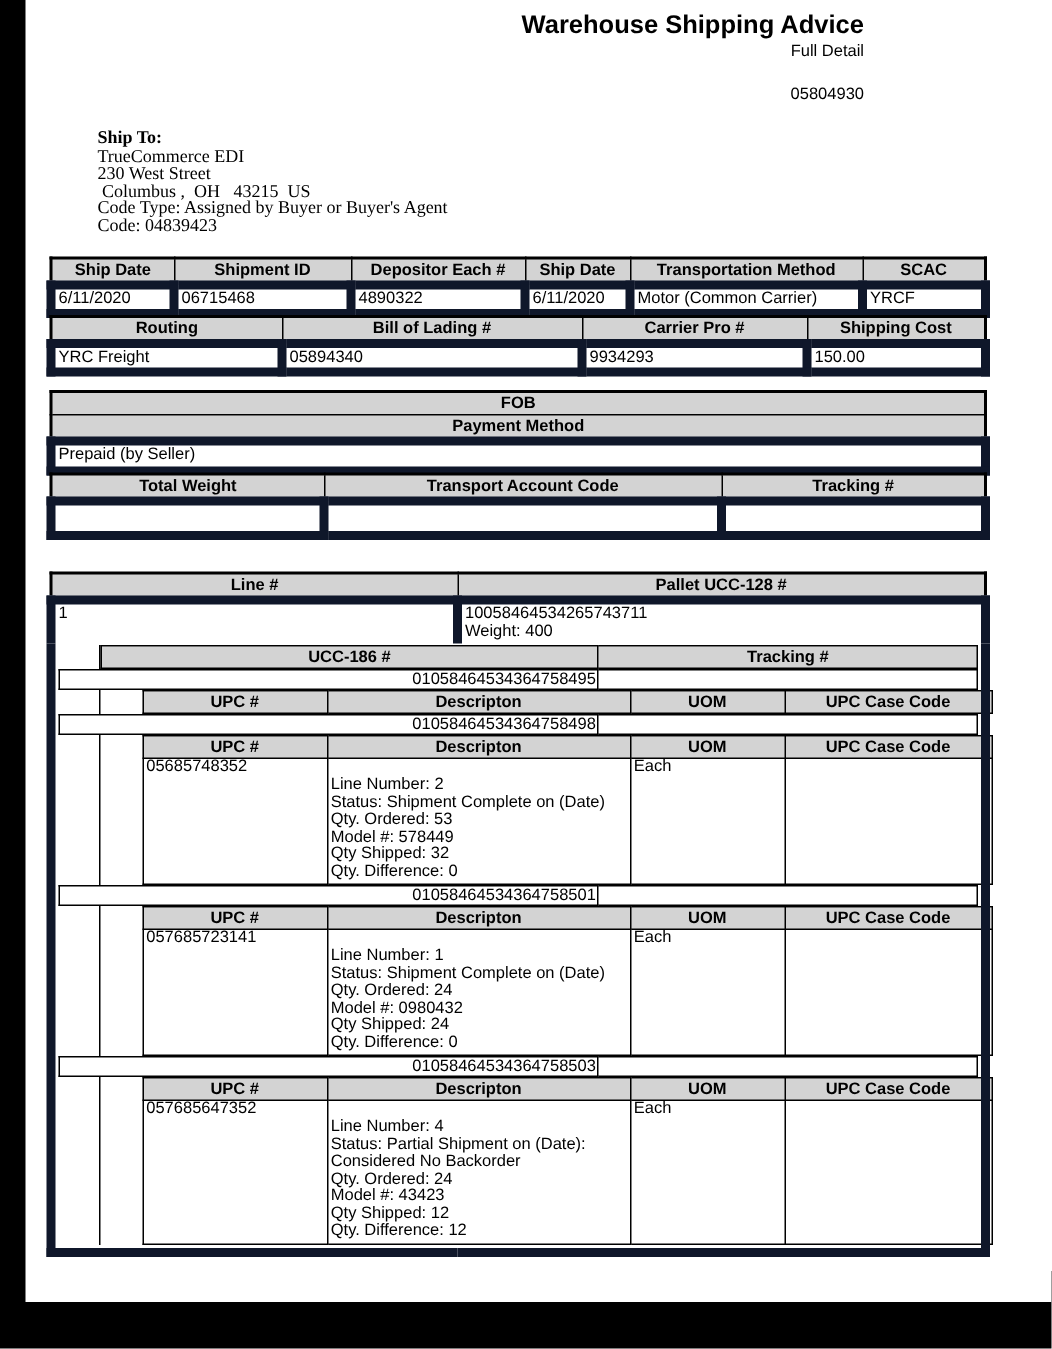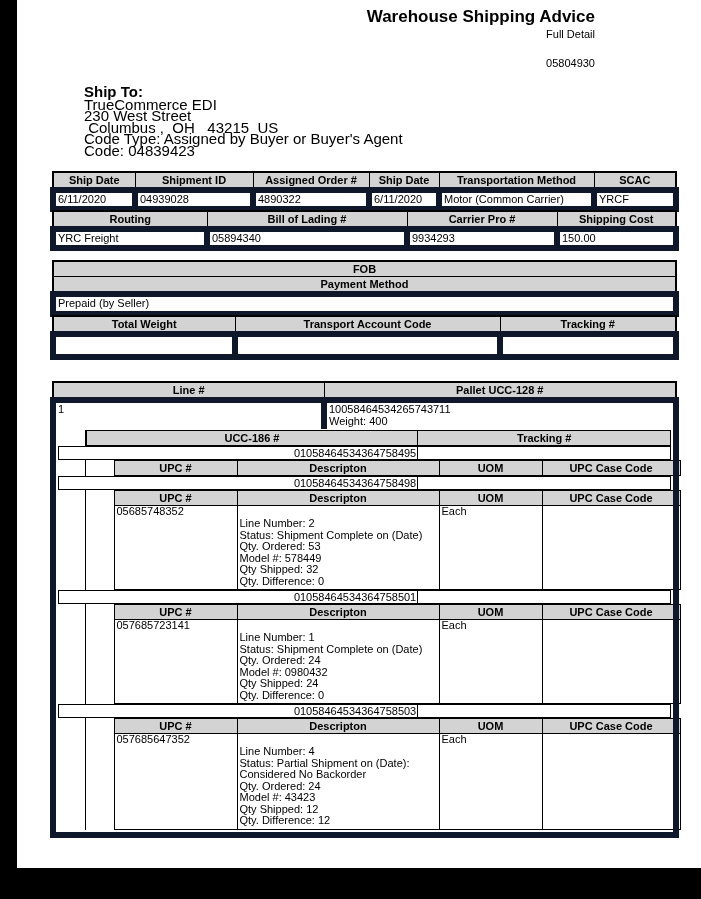--- a/index.html
+++ b/index.html
@@ -1,28 +1,28 @@
 <!DOCTYPE html>
 <html><head>
 <meta charset="utf-8">
 <style>
   html,body{margin:0;padding:0;}
   body{
     width:701px;height:899px;background:#000;position:relative;
     font-family:"Liberation Sans", sans-serif;color:#000;
   }
   .paper{position:absolute;left:17px;top:0;width:684px;height:868px;background:#fff;overflow:hidden;}
-  .content{margin-left:33px;width:545px;}
+  .content{margin-left:14px;width:545px;}
   
   .doc-head{padding-top:7px;text-align:right;}
   .title{font-size:17px;font-weight:bold;line-height:19px;}
   .subtitle{font-size:11px;margin-top:2px;text-align:right;}
   .docnum{font-size:11px;margin-top:17px;}
   
-  .shipto{margin:17px 0 0 34px;font-size:15px;line-height:11.5px;}
+  .shipto{margin:17px 0 0 34px;font-size:12px;line-height:11.5px;font-family:Liberation Serif, serif;}
   .shipto .lbl{font-weight:bold;margin-bottom:1px;}
   .shipto-line{white-space:pre;}
   
   table.tbl{border-collapse:collapse;table-layout:fixed;width:629px;font-size:11px;border-radius:12px;}
   table.tbl th{background:#d3d3d3;border:1px solid #000;font-size:11px;font-weight:bold;padding:1px 2px;text-align:center;}
   table.tbl td{border:6px solid #0f172a;font-size:11px;padding:0 1px 1px 2px;vertical-align:top;text-align:left;line-height:12px;}
   .frame{border:2px solid #000;}
   #shipment-table{margin-top:15px;}
   #routing-table,#weight-table{margin-top:-2px;}
   #weight-table td{height:16px;}
@@ -73,28 +73,28 @@
           <col style="width:118px">
           <col style="width:116px">
           <col style="width:70px">
           <col style="width:155px">
           <col>
         </colgroup>
       <tbody>
           <tr>
         <th>Ship Date</th>
         <th>Shipment ID</th>
-        <th>Assigned Order #</th>
+        <th>Depositor Each #</th>
         <th>Ship Date</th>
         <th>Transportation Method</th>
         <th>SCAC</th>
       </tr>
       <tr>
         <td>6/11/2020</td>
-        <td>04939028</td>
+        <td>06715468</td>
         <td>4890322</td>
         <td>6/11/2020</td>
         <td>Motor (Common Carrier)</td>
         <td>YRCF</td>
       </tr>
     </tbody>
       </table>
 
     <table class="tbl frame" id="routing-table">
       <colgroup>

